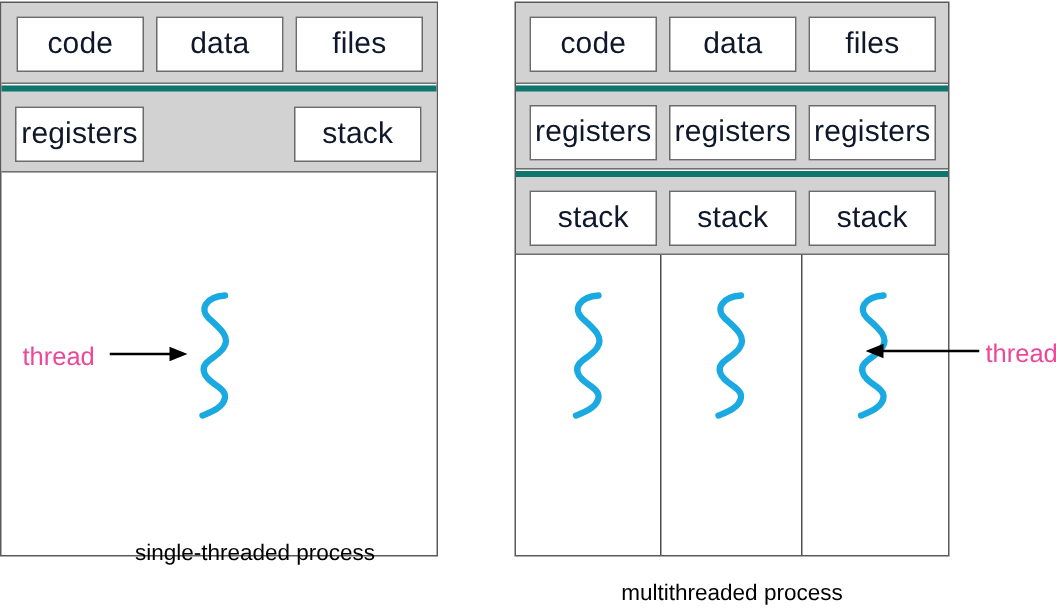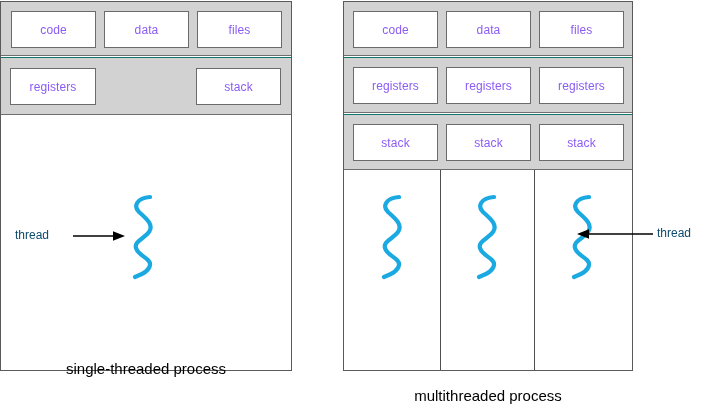--- a/index.html
+++ b/index.html
@@ -21,59 +21,59 @@
     box-sizing: border-box;
     background: #ffffff;
     border: 1px solid #5a5a5a;
   }
 
   
   .band {
     position: absolute;
     box-sizing: border-box;
     background: #d2d2d2;
-    border-top: 1px solid #0f766e;
+    border-top: 4px solid #0f766e;
     border-bottom: 1px solid #6e6e6e;
     left: 0;
     right: 0;
   }
   .band.first { border-top: none; }
 
   
   .cell {
     position: absolute;
     box-sizing: border-box;
     background: #ffffff;
     border: 1px solid #6b6b6b;
     display: flex;
     align-items: center;
     justify-content: center;
-    font-size: 12px;
-    color: #8b5cf6;
+    font-size: 20px;
+    color: #0f172a;
     letter-spacing: 0.1px;
     white-space: nowrap;
   }
 
   
   .vdiv {
     position: absolute;
     width: 1px;
     background: #4f4f4f;
   }
 
   
   .squiggle {
     position: absolute;
   }
 
   
   .annot-label {
     position: absolute;
-    font-size: 12px;
-    color: #0c4a6e;
+    font-size: 17px;
+    color: #ec4899;
     white-space: nowrap;
   }
   .annot-arrow {
     position: absolute;
   }
 
   
   .caption {
     position: absolute;
     font-size: 15px;
@@ -106,21 +106,21 @@
 
   <div class="annot-label" style="left:14px; top:226px;">thread</div>
   <div class="annot-arrow" style="left:72px; top:226px; width:52px; height:16px;">
     <svg width="52" height="16" viewBox="0 0 52 16" xmlns="http://www.w3.org/2000/svg">
       <line x1="0" y1="8" x2="42" y2="8" stroke="#000000" stroke-width="1.6"></line>
       <polygon points="52,8 40,3.2 40,12.8" fill="#000000"></polygon>
     </svg>
   </div>
 </div>
 
-<div class="caption" style="left:0px; top:360px; width:292px;">single-threaded process</div>
+<div class="caption" style="left:0px; top:360px; width:292px;padding-left:24px;">single-threaded process</div>
 
 <div class="diagram" style="left:343px; top:1px; width:290px; height:370px;">
 
   <div class="band first" style="top:0px; height:54px;">
     <div class="cell" style="left:9px; top:9px; width:85px; height:37px;">code</div>
     <div class="cell" style="left:102px; top:9px; width:85px; height:37px;">data</div>
     <div class="cell" style="left:195px; top:9px; width:85px; height:37px;">files</div>
   </div>
 
   <div class="band" style="top:55px; height:56px;">

